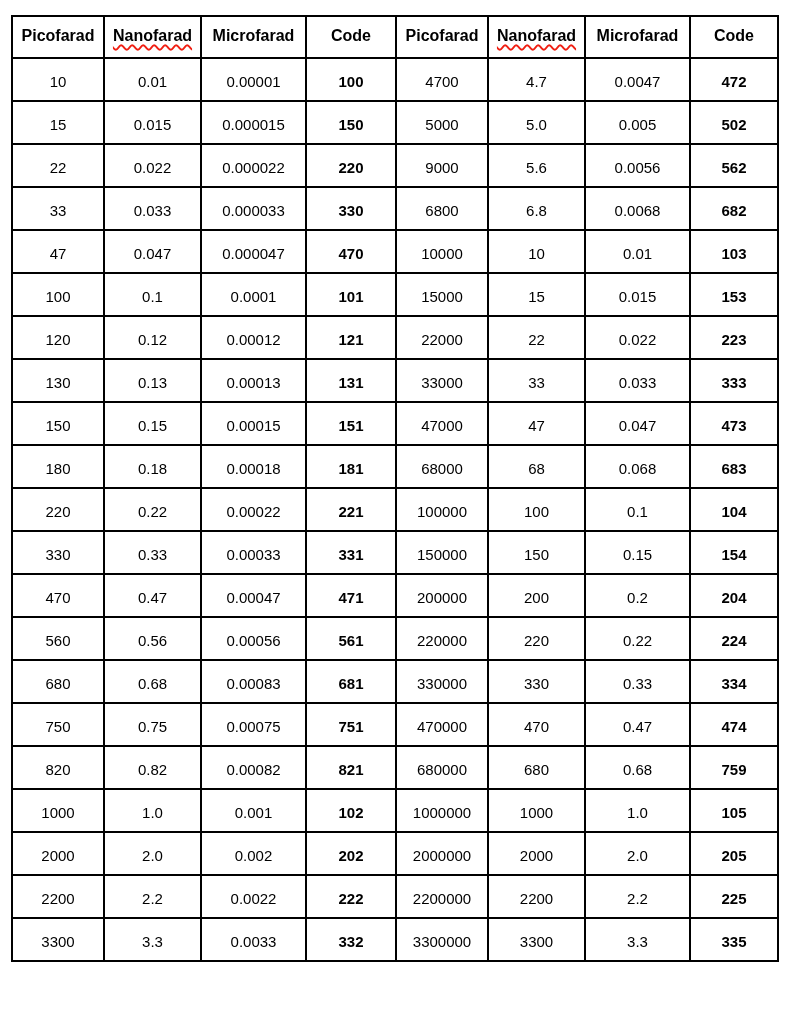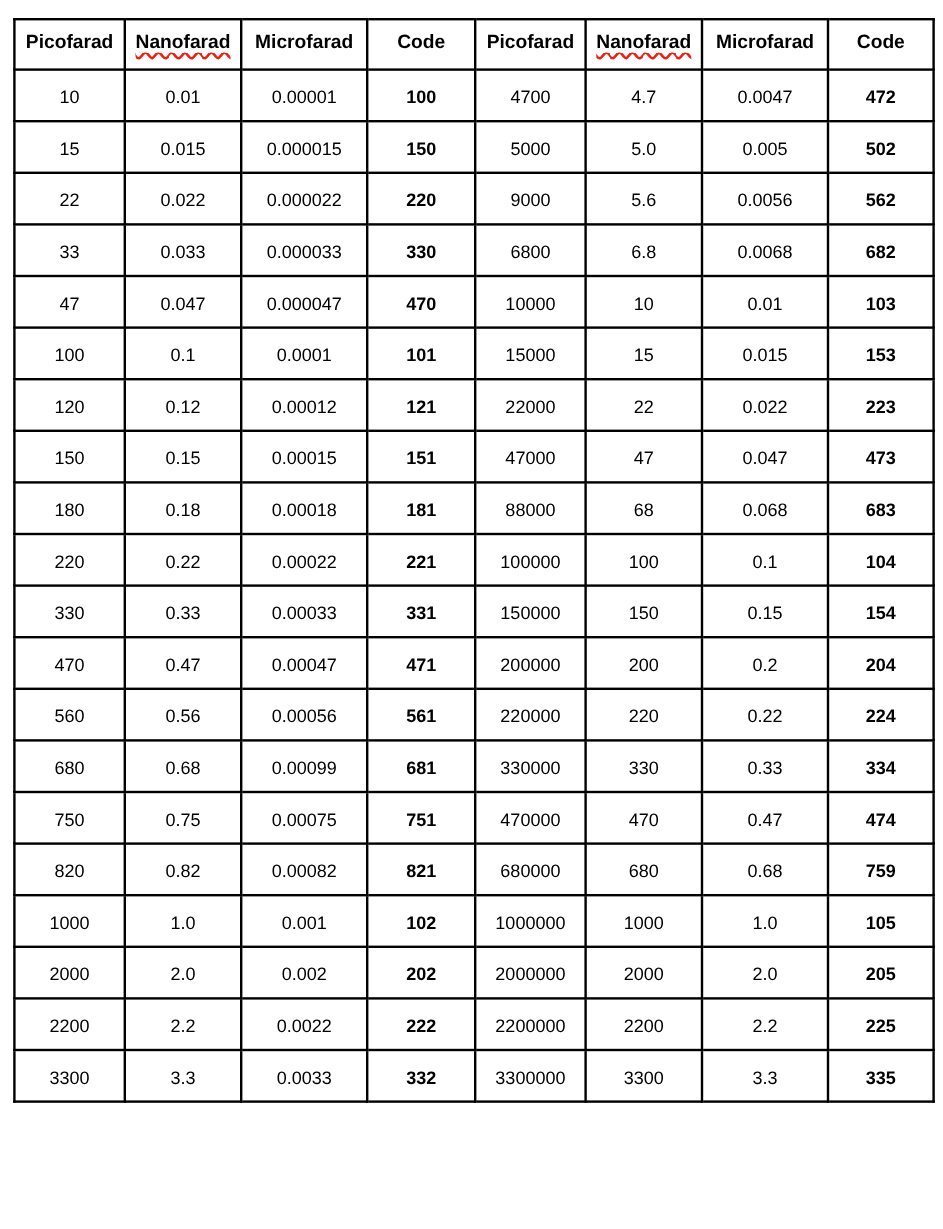--- a/index.html
+++ b/index.html
@@ -149,35 +149,45 @@
           <td>120</td>
           <td>0.12</td>
           <td>0.00012</td>
           <td class="code">121</td>
           <td>22000</td>
           <td>22</td>
           <td>0.022</td>
           <td class="code">223</td>
         </tr>
         <tr>
+          <td>130</td>
+          <td>0.13</td>
+          <td>0.00013</td>
+          <td class="code">131</td>
+          <td>33000</td>
+          <td>33</td>
+          <td>0.033</td>
+          <td class="code">333</td>
+        </tr>
+        <tr>
           <td>150</td>
           <td>0.15</td>
           <td>0.00015</td>
           <td class="code">151</td>
           <td>47000</td>
           <td>47</td>
           <td>0.047</td>
           <td class="code">473</td>
         </tr>
         <tr>
           <td>180</td>
           <td>0.18</td>
           <td>0.00018</td>
           <td class="code">181</td>
-          <td>88000</td>
+          <td>68000</td>
           <td>68</td>
           <td>0.068</td>
           <td class="code">683</td>
         </tr>
         <tr>
           <td>220</td>
           <td>0.22</td>
           <td>0.00022</td>
           <td class="code">221</td>
           <td>100000</td>
@@ -211,21 +221,21 @@
           <td>0.00056</td>
           <td class="code">561</td>
           <td>220000</td>
           <td>220</td>
           <td>0.22</td>
           <td class="code">224</td>
         </tr>
         <tr>
           <td>680</td>
           <td>0.68</td>
-          <td>0.00099</td>
+          <td>0.00083</td>
           <td class="code">681</td>
           <td>330000</td>
           <td>330</td>
           <td>0.33</td>
           <td class="code">334</td>
         </tr>
         <tr>
           <td>750</td>
           <td>0.75</td>
           <td>0.00075</td>

